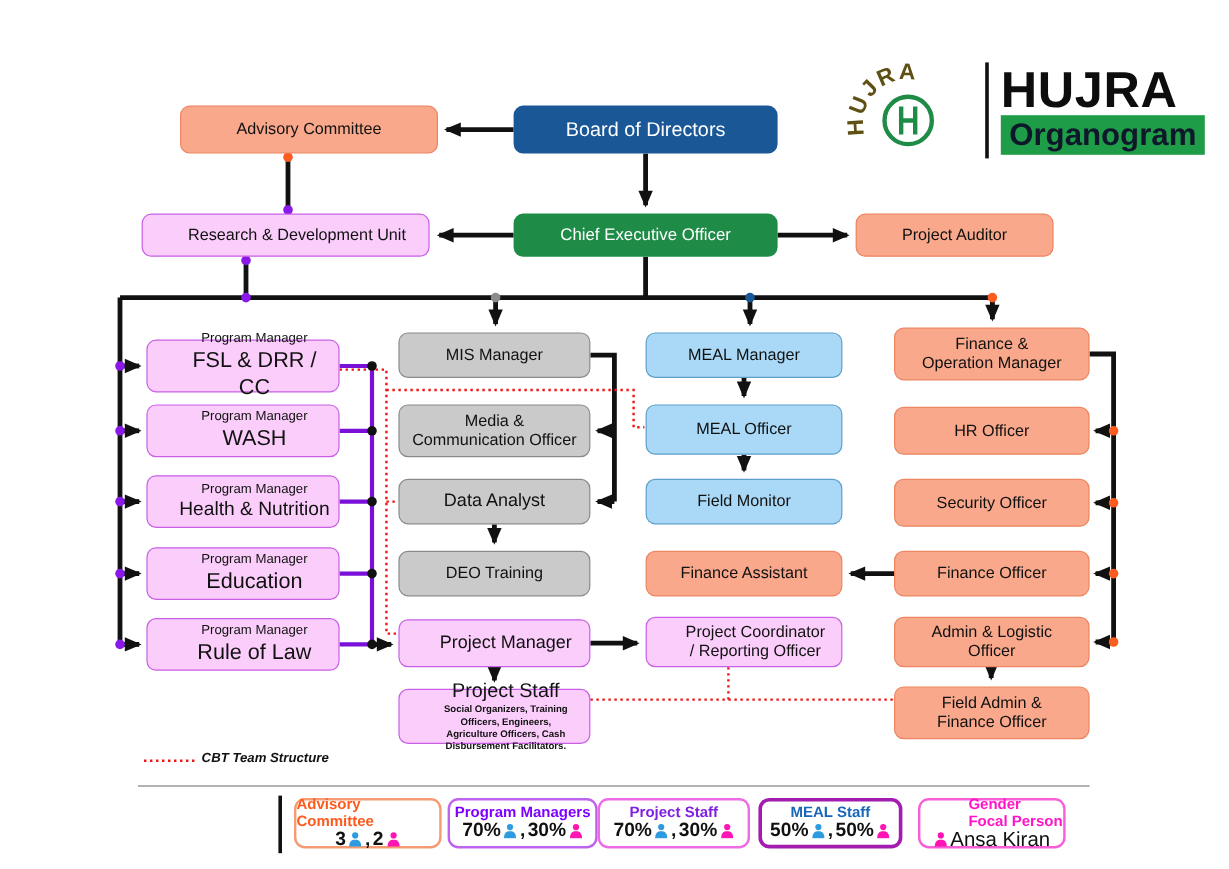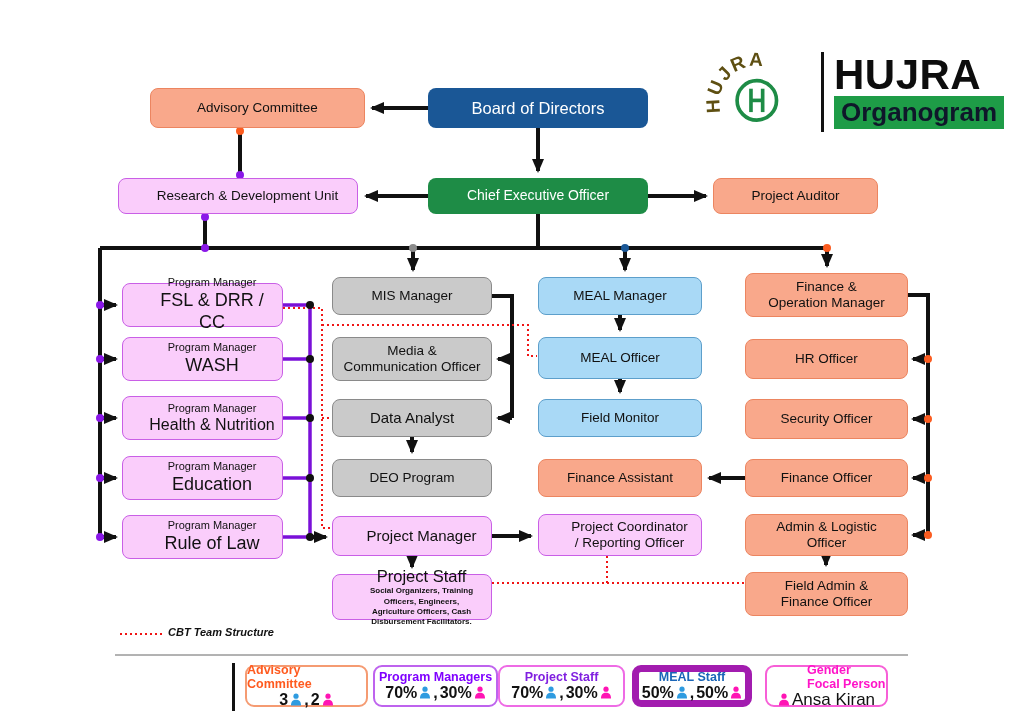--- a/index.html
+++ b/index.html
@@ -36,21 +36,21 @@
           display:flex;flex-direction:column;align-items:center;justify-content:center;
           box-sizing:border-box;gap:0px;}
   .gl-label{font-size:12.5px;font-weight:700;line-height:1.1;}
   .gl-value{font-size:16px;font-weight:700;color:#111;display:flex;align-items:center;gap:2px;line-height:1;}
   .pi{display:inline-block;}
   .pi-male{fill:#2E9BE0;}
   .pi-female{fill:#FF14B4;}
   .b-adv{left:245px;width:123px;border:2px solid #F59B72;}  .b-adv .gl-label{color:#FF5A1E;}
   .b-pm{left:373px;width:125px;border:2px solid #BE63EE;}   .b-pm .gl-label{color:#7F00FF;}
   .b-ps{left:498px;width:127px;border:2px solid #EE6BE5;}   .b-ps .gl-label{color:#8020E0;}
-  .b-ml{left:632px;width:120px;border:7px solid #a21caf;}   .b-ml .gl-label{color:#1A66B8;}
+  .b-ml{left:632px;width:120px;border:3px solid #a21caf;}   .b-ml .gl-label{color:#1A66B8;}
   .b-gf{left:765px;width:123px;border:2px solid #F75FD7;}   .b-gf .gl-label{color:#FF14C8;padding-left:40px;}
   .b-gf .gl-value{font-weight:400;font-size:17px;}
 </style>
 </head>
 <body>
 
 <div class="canvas">
 
   <svg class="layer" width="1024" height="724" viewBox="0 0 1024 724">
     <defs>
@@ -183,21 +183,21 @@
   </div>
   <div class="node c-pink" style="left:122px;top:515px;width:161px;height:44px">
     <div class="pm-role">Program Manager</div>
     <div class="pm-title">Rule of Law</div>
   </div>
 
   <div class="node c-gray" style="left:332px;top:277px;width:160px;height:38px"><span>MIS Manager</span></div>
   <div class="node c-gray" style="left:332px;top:337px;width:160px;height:44px"><span>Media &amp;
 Communication Officer</span></div>
   <div class="node c-gray" style="left:332px;top:399px;width:160px;height:38px"><span style="font-size:15px">Data Analyst</span></div>
-  <div class="node c-gray" style="left:332px;top:459px;width:160px;height:38px"><span>DEO Program</span></div>
+  <div class="node c-gray" style="left:332px;top:459px;width:160px;height:38px"><span>DEO Training</span></div>
   <div class="node c-pink" style="left:332px;top:516px;width:160px;height:40px"><span style="font-size:15px">Project Manager</span></div>
   <div class="node c-pink" style="left:332px;top:574px;width:160px;height:46px">
     <div class="ps-title">Project Staff</div>
     <div class="ps-sub">Social Organizers, Training Officers, Engineers,
 Agriculture Officers, Cash Disbursement Facilitators.</div>
   </div>
 
   <div class="node c-blue" style="left:538px;top:277px;width:164px;height:38px"><span>MEAL Manager</span></div>
   <div class="node c-blue" style="left:538px;top:337px;width:164px;height:42px"><span>MEAL Officer</span></div>
   <div class="node c-blue" style="left:538px;top:399px;width:164px;height:38px"><span>Field Monitor</span></div>

